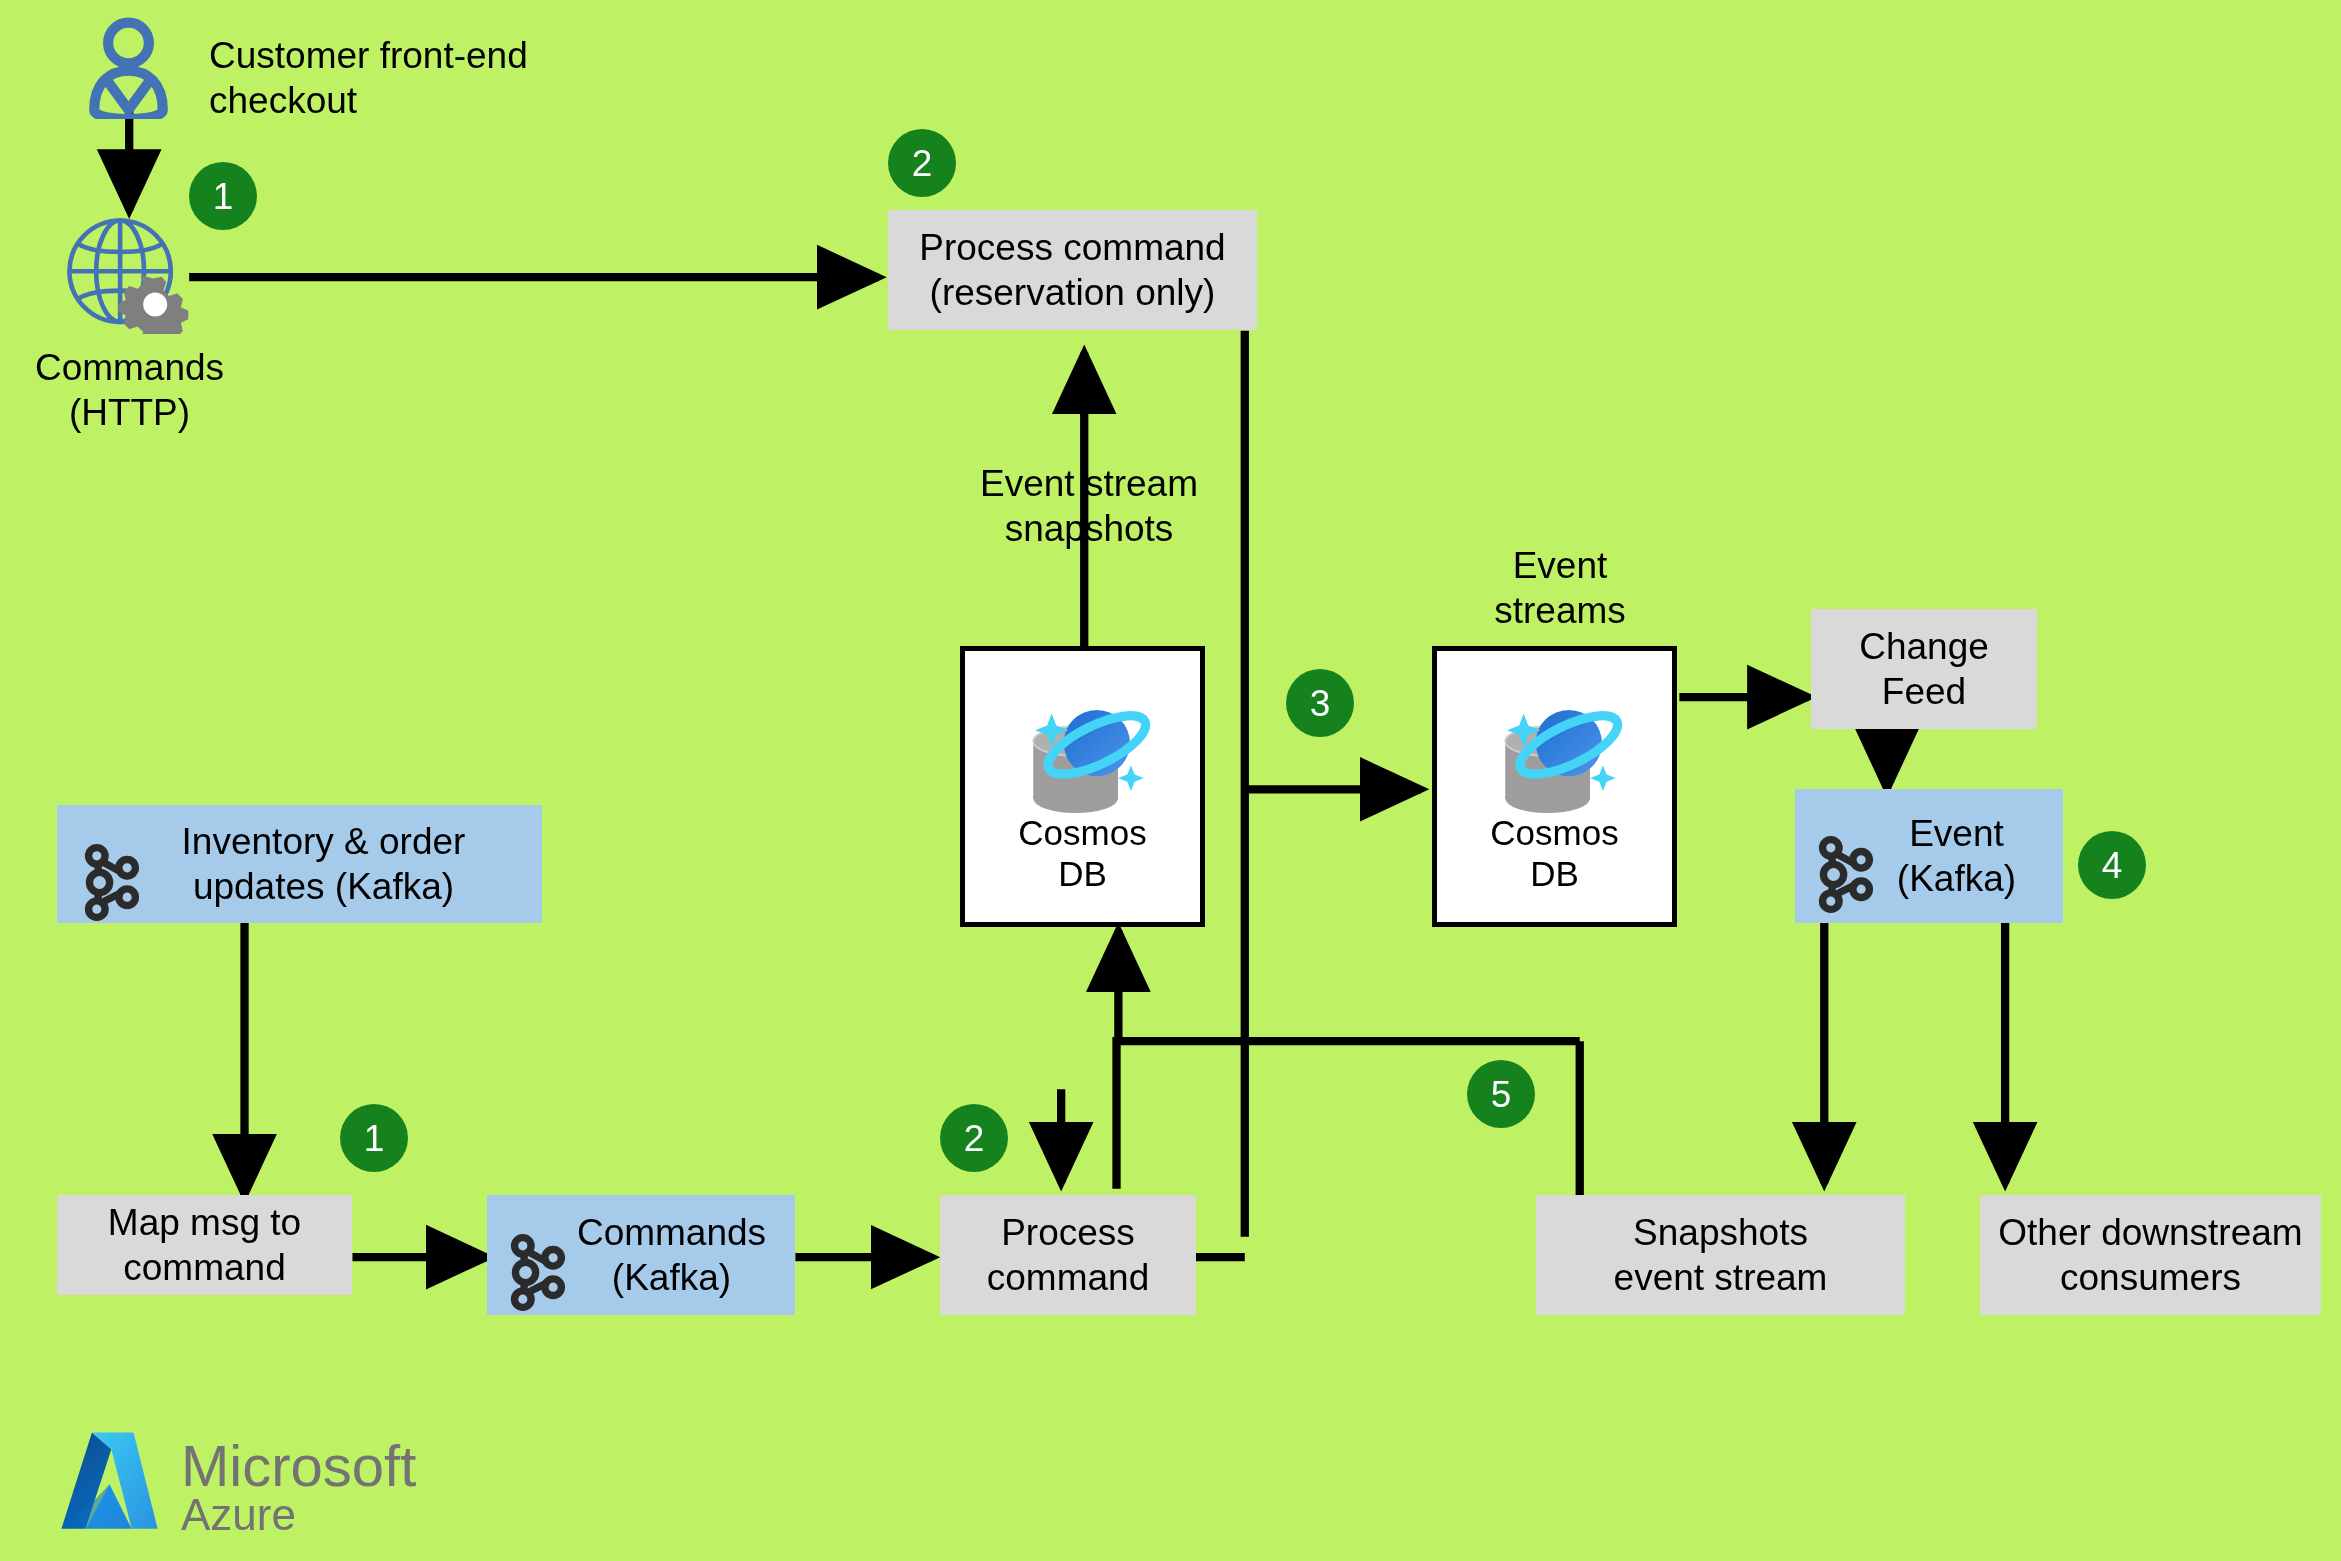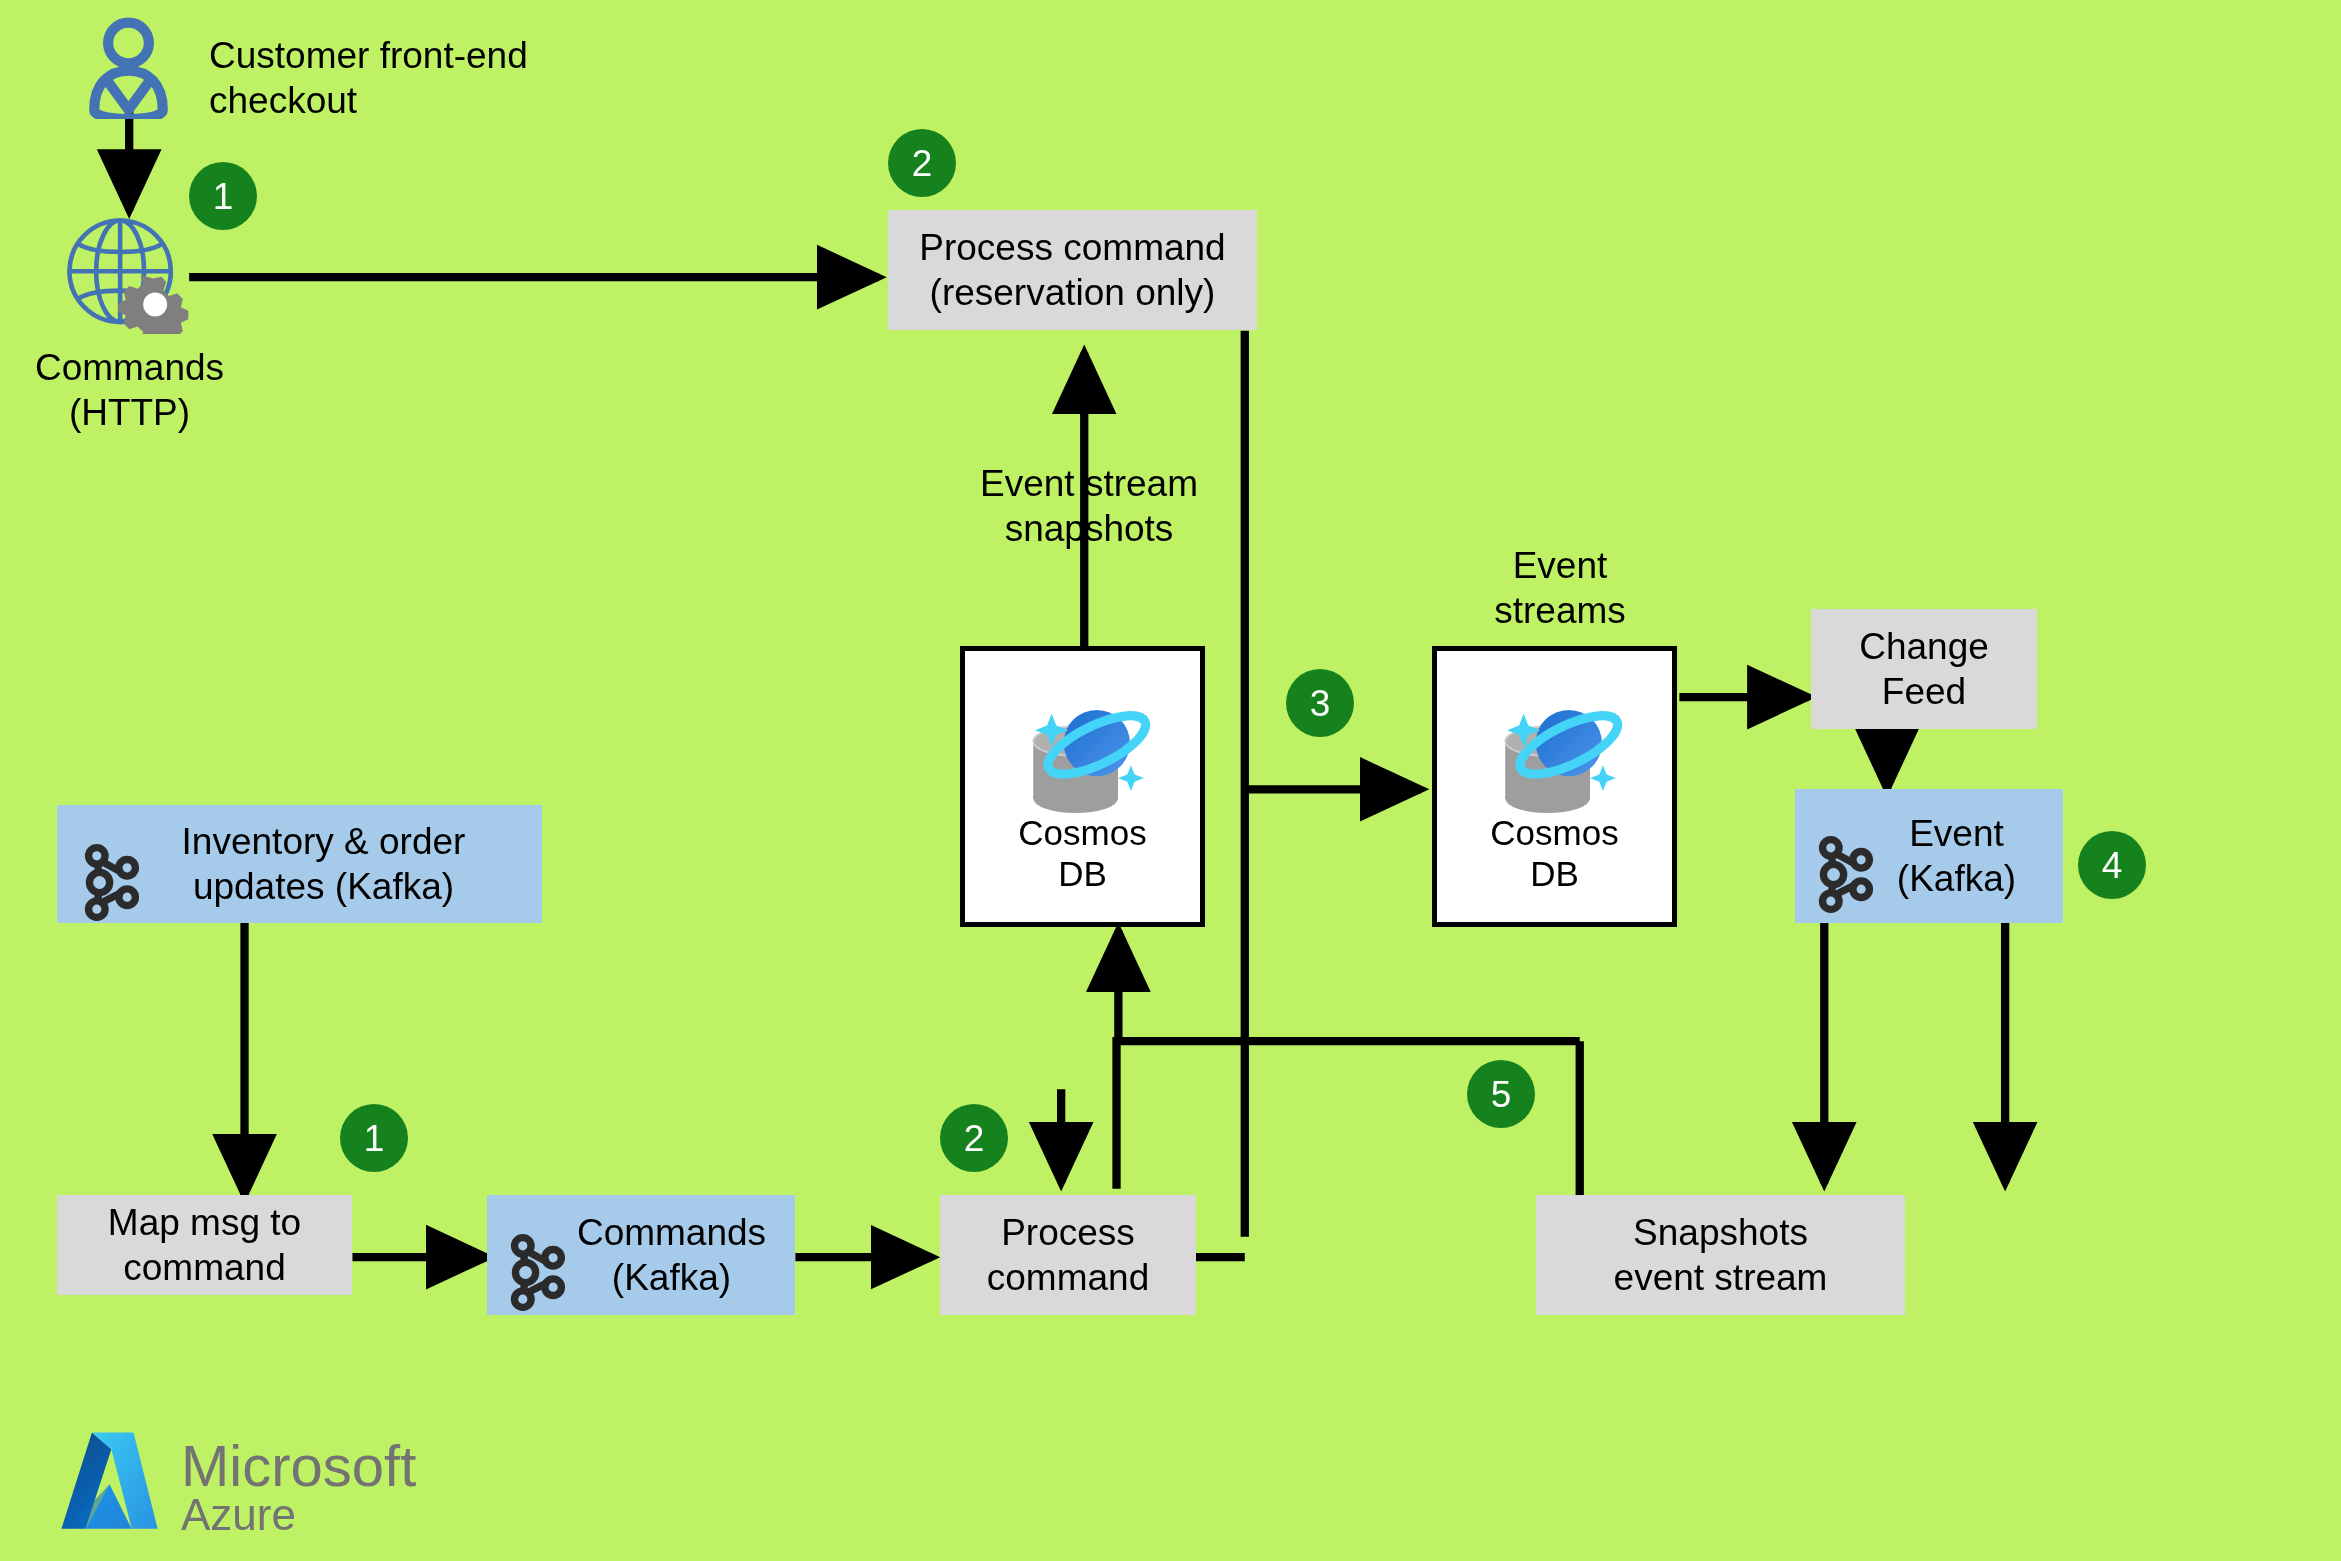--- a/index.html
+++ b/index.html
@@ -285,20 +285,22 @@
     <span style="font-size:37px;white-space:pre-line;margin-left:61px;">Commands
 (Kafka)</span>
   </div>
 
   <div class="node gray" style="left:940px;top:1195px;width:256px;height:120px;font-size:37px;">Process
 command</div>
 
   <div class="node gray" style="left:1536px;top:1195px;width:369px;height:120px;font-size:37px;">Snapshots
 event stream</div>
 
+  <div class="node gray" style="left:1980px;top:1195px;width:341px;height:120px;font-size:37px;">Other downstream
+consumers</div>
 
   <div class="icon" style="left:54px;top:1427px;width:111px;height:111px;">
     <svg viewBox="0 0 120 120" width="111" height="111" xmlns="http://www.w3.org/2000/svg">
       <defs>
         <linearGradient id="az1" x1="0" y1="0" x2="0.5" y2="1">
           <stop offset="0%" stop-color="#114a8b"></stop>
           <stop offset="100%" stop-color="#0669bc"></stop>
         </linearGradient>
         <linearGradient id="az2" x1="0" y1="0" x2="1" y2="1">
           <stop offset="0%" stop-color="#3ccbf4"></stop>

